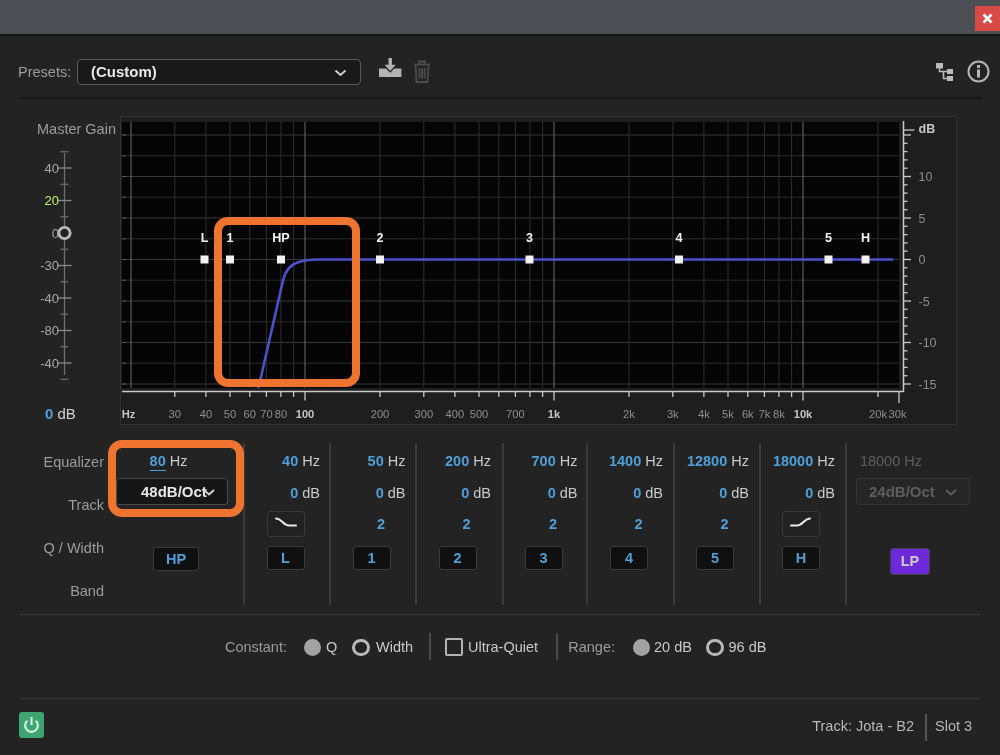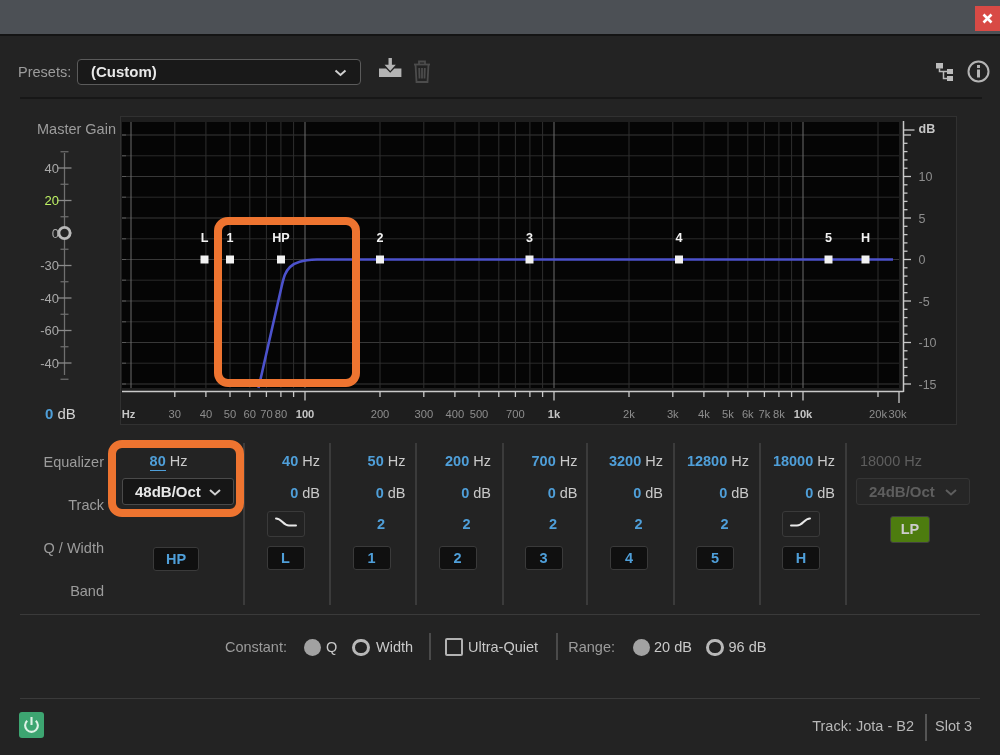--- a/index.html
+++ b/index.html
@@ -95,21 +95,21 @@
     <line x1="20.5" y1="39.25" x2="28.5" y2="39.25" stroke="#6f6f6f" stroke-width="1.2"></line>
     <line x1="17.5" y1="23.0" x2="31.5" y2="23.0" stroke="#8a8a8a" stroke-width="1.3"></line>
     <line x1="20.5" y1="6.75" x2="28.5" y2="6.75" stroke="#6f6f6f" stroke-width="1.2"></line>
  <circle cx="24.5" cy="88" r="5.6" fill="#232323" stroke="#b9b9b9" stroke-width="2.8"></circle>
 </svg>
 <div class="abs" style="right:941px;top:160.5px;font-size:13px;color:#a8a8a8;text-align:right;width:30px">40</div>
 <div class="abs" style="right:941px;top:193.0px;font-size:13px;color:#bef264;text-align:right;width:30px">20</div>
 <div class="abs" style="right:941px;top:225.5px;font-size:13px;color:#a8a8a8;text-align:right;width:30px">0</div>
 <div class="abs" style="right:941px;top:258.0px;font-size:13px;color:#a8a8a8;text-align:right;width:30px">-30</div>
 <div class="abs" style="right:941px;top:290.5px;font-size:13px;color:#a8a8a8;text-align:right;width:30px">-40</div>
-<div class="abs" style="right:941px;top:323.0px;font-size:13px;color:#a8a8a8;text-align:right;width:30px">-60</div>
+<div class="abs" style="right:941px;top:323.0px;font-size:13px;color:#a8a8a8;text-align:right;width:30px">-80</div>
 <div class="abs" style="right:941px;top:355.5px;font-size:13px;color:#a8a8a8;text-align:right;width:30px">-40</div>
 <div class="abs" style="left:45px;top:405px;font-size:15px"><b class="bl">0</b> <span style="color:#d2d2d2">dB</span></div>
 
 <div id="gpanel">
     <svg width="838" height="310" viewBox="0 0 838 310" style="position:absolute;left:0;top:0">
       <rect x="1" y="5" width="777" height="266" fill="#050505"></rect>
       <line x1="1" y1="267.0" x2="778" y2="267.0" stroke="#383838" stroke-width="1"></line>
       <line x1="1" y1="246.2" x2="778" y2="246.2" stroke="#2b2b2b" stroke-width="1"></line>
       <line x1="1" y1="225.5" x2="778" y2="225.5" stroke="#383838" stroke-width="1"></line>
       <line x1="1" y1="204.8" x2="778" y2="204.8" stroke="#2b2b2b" stroke-width="1"></line>
@@ -275,21 +275,21 @@
       <text x="744.5" y="124.5" fill="#f2f2f2" font-size="12.6" font-weight="bold" text-anchor="middle">H</text>
     </svg>
   </div>
 
 <div class="lbl" style="right:896px;top:454px">Equalizer</div>
 <div class="lbl" style="right:896px;top:497px">Track</div>
 <div class="lbl" style="right:896px;top:540px">Q / Width</div>
 <div class="lbl" style="right:896px;top:583px">Band</div>
 
 <div class="val" style="right:812.5px;top:453px"><b class="bl" style="border-bottom:1.5px solid #4f9fd9;padding-bottom:1px">80</b> <span class="un">Hz</span></div>
-<div class="ddown" style="left:122px;top:478px;width:112px;height:27px;line-height:25px;padding-left:12px">48dB/Oct<svg width="12" height="7" viewBox="0 0 12 7" style="position:absolute;right:12px;top:10px">
+<div class="ddown" style="left:116px;top:478px;width:112px;height:27px;line-height:25px;padding-left:24px">48dB/Oct<svg width="12" height="7" viewBox="0 0 12 7" style="position:absolute;right:12px;top:10px">
       <path d="M1 1 L6 5.5 L11 1" fill="none" stroke="#d0d0d0" stroke-width="2"></path>
     </svg></div>
 <div class="bandbtn" style="left:153px;top:547px;width:46px"><span class="bl">HP</span></div>
 
 <div class="vsep" style="left:243px;top:443px;height:162px"></div>
 <div class="vsep" style="left:329px;top:443px;height:162px"></div>
 <div class="vsep" style="left:415px;top:443px;height:162px"></div>
 <div class="vsep" style="left:501.5px;top:443px;height:162px"></div>
 <div class="vsep" style="left:586px;top:443px;height:162px"></div>
 <div class="vsep" style="left:672.5px;top:443px;height:162px"></div>
@@ -303,21 +303,21 @@
 <div class="val" style="right:615.0px;top:516px"><b class="bl">2</b></div>
 <div class="bandbtn" style="left:352.5px;top:546px"><span class="bl">1</span></div>
 <div class="val" style="right:509px;top:453px"><b class="bl">200</b> <span class="un">Hz</span></div>
 <div class="val" style="right:509px;top:485px"><b class="bl">0</b> <span class="un">dB</span></div>
 <div class="val" style="right:529.5px;top:516px"><b class="bl">2</b></div>
 <div class="bandbtn" style="left:438.5px;top:546px"><span class="bl">2</span></div>
 <div class="val" style="right:422.5px;top:453px"><b class="bl">700</b> <span class="un">Hz</span></div>
 <div class="val" style="right:422.5px;top:485px"><b class="bl">0</b> <span class="un">dB</span></div>
 <div class="val" style="right:443.0px;top:516px"><b class="bl">2</b></div>
 <div class="bandbtn" style="left:524.5px;top:546px"><span class="bl">3</span></div>
-<div class="val" style="right:337px;top:453px"><b class="bl">3200</b> <span class="un">Hz</span></div>
+<div class="val" style="right:337px;top:453px"><b class="bl">1400</b> <span class="un">Hz</span></div>
 <div class="val" style="right:337px;top:485px"><b class="bl">0</b> <span class="un">dB</span></div>
 <div class="val" style="right:357.5px;top:516px"><b class="bl">2</b></div>
 <div class="bandbtn" style="left:610px;top:546px"><span class="bl">4</span></div>
 <div class="val" style="right:251px;top:453px"><b class="bl">12800</b> <span class="un">Hz</span></div>
 <div class="val" style="right:251px;top:485px"><b class="bl">0</b> <span class="un">dB</span></div>
 <div class="val" style="right:271.5px;top:516px"><b class="bl">2</b></div>
 <div class="bandbtn" style="left:696px;top:546px"><span class="bl">5</span></div>
 <div class="val" style="right:165px;top:453px"><b class="bl">18000</b> <span class="un">Hz</span></div>
 <div class="val" style="right:165px;top:485px"><b class="bl">0</b> <span class="un">dB</span></div>
 <div class="bandbtn" style="left:782px;top:546px"><span class="bl">H</span></div>
@@ -325,21 +325,21 @@
       <path d="M2 3.5 C8 3.5 9 10.5 15 10.5 L22 10.5" fill="none" stroke="#e8e8e8" stroke-width="2" stroke-linecap="round"></path>
     </svg></div>
 <div class="iconbtn" style="left:782px;top:511px"><svg width="24" height="14" viewBox="0 0 24 14">
       <path d="M2 10.5 L8 10.5 C14 10.5 15 3.5 21 3.5" fill="none" stroke="#e8e8e8" stroke-width="2" stroke-linecap="round"></path>
     </svg></div>
 
 <div class="val" style="right:78px;top:453px;color:#5e5e5e">18000 Hz</div>
 <div class="ddown" style="left:856px;top:478px;width:114px;height:27px;line-height:25px;padding-left:12px;background:#262626;border-color:#353535;color:#5e5e5e">24dB/Oct<svg width="12" height="7" viewBox="0 0 12 7" style="position:absolute;right:12px;top:10px">
       <path d="M1 1 L6 5.5 L11 1" fill="none" stroke="#5e5e5e" stroke-width="2"></path>
     </svg></div>
-<div class="bandbtn" style="left:890px;top:516px;width:40px;height:27px;line-height:25px;background:#4d7c0f;border-color:#414141"><span style="color:#cdcdcd">LP</span></div>
+<div class="bandbtn" style="left:890px;top:548px;width:40px;height:27px;line-height:25px;background:#6d28d9;border-color:#414141"><span style="color:#cdcdcd">LP</span></div>
 
 <div class="hsep2" style="left:20px;top:614px;width:960px"></div>
 
 <div class="lbl" style="right:713px;top:639px">Constant:</div>
 <div class="radio rsel" style="left:303.5px;top:638.5px"></div>
 <div class="ctext" style="left:326px;top:639px">Q</div>
 <div class="radio runs" style="left:352px;top:638.5px"></div>
 <div class="ctext" style="left:376px;top:639px">Width</div>
 <div class="vsep" style="left:429px;top:633px;height:27px;background:#4a4a4a"></div>
 <div class="abs" style="left:444.5px;top:638px;width:18px;height:18px;border:2.5px solid #b2b2b2;border-radius:2px"></div>

